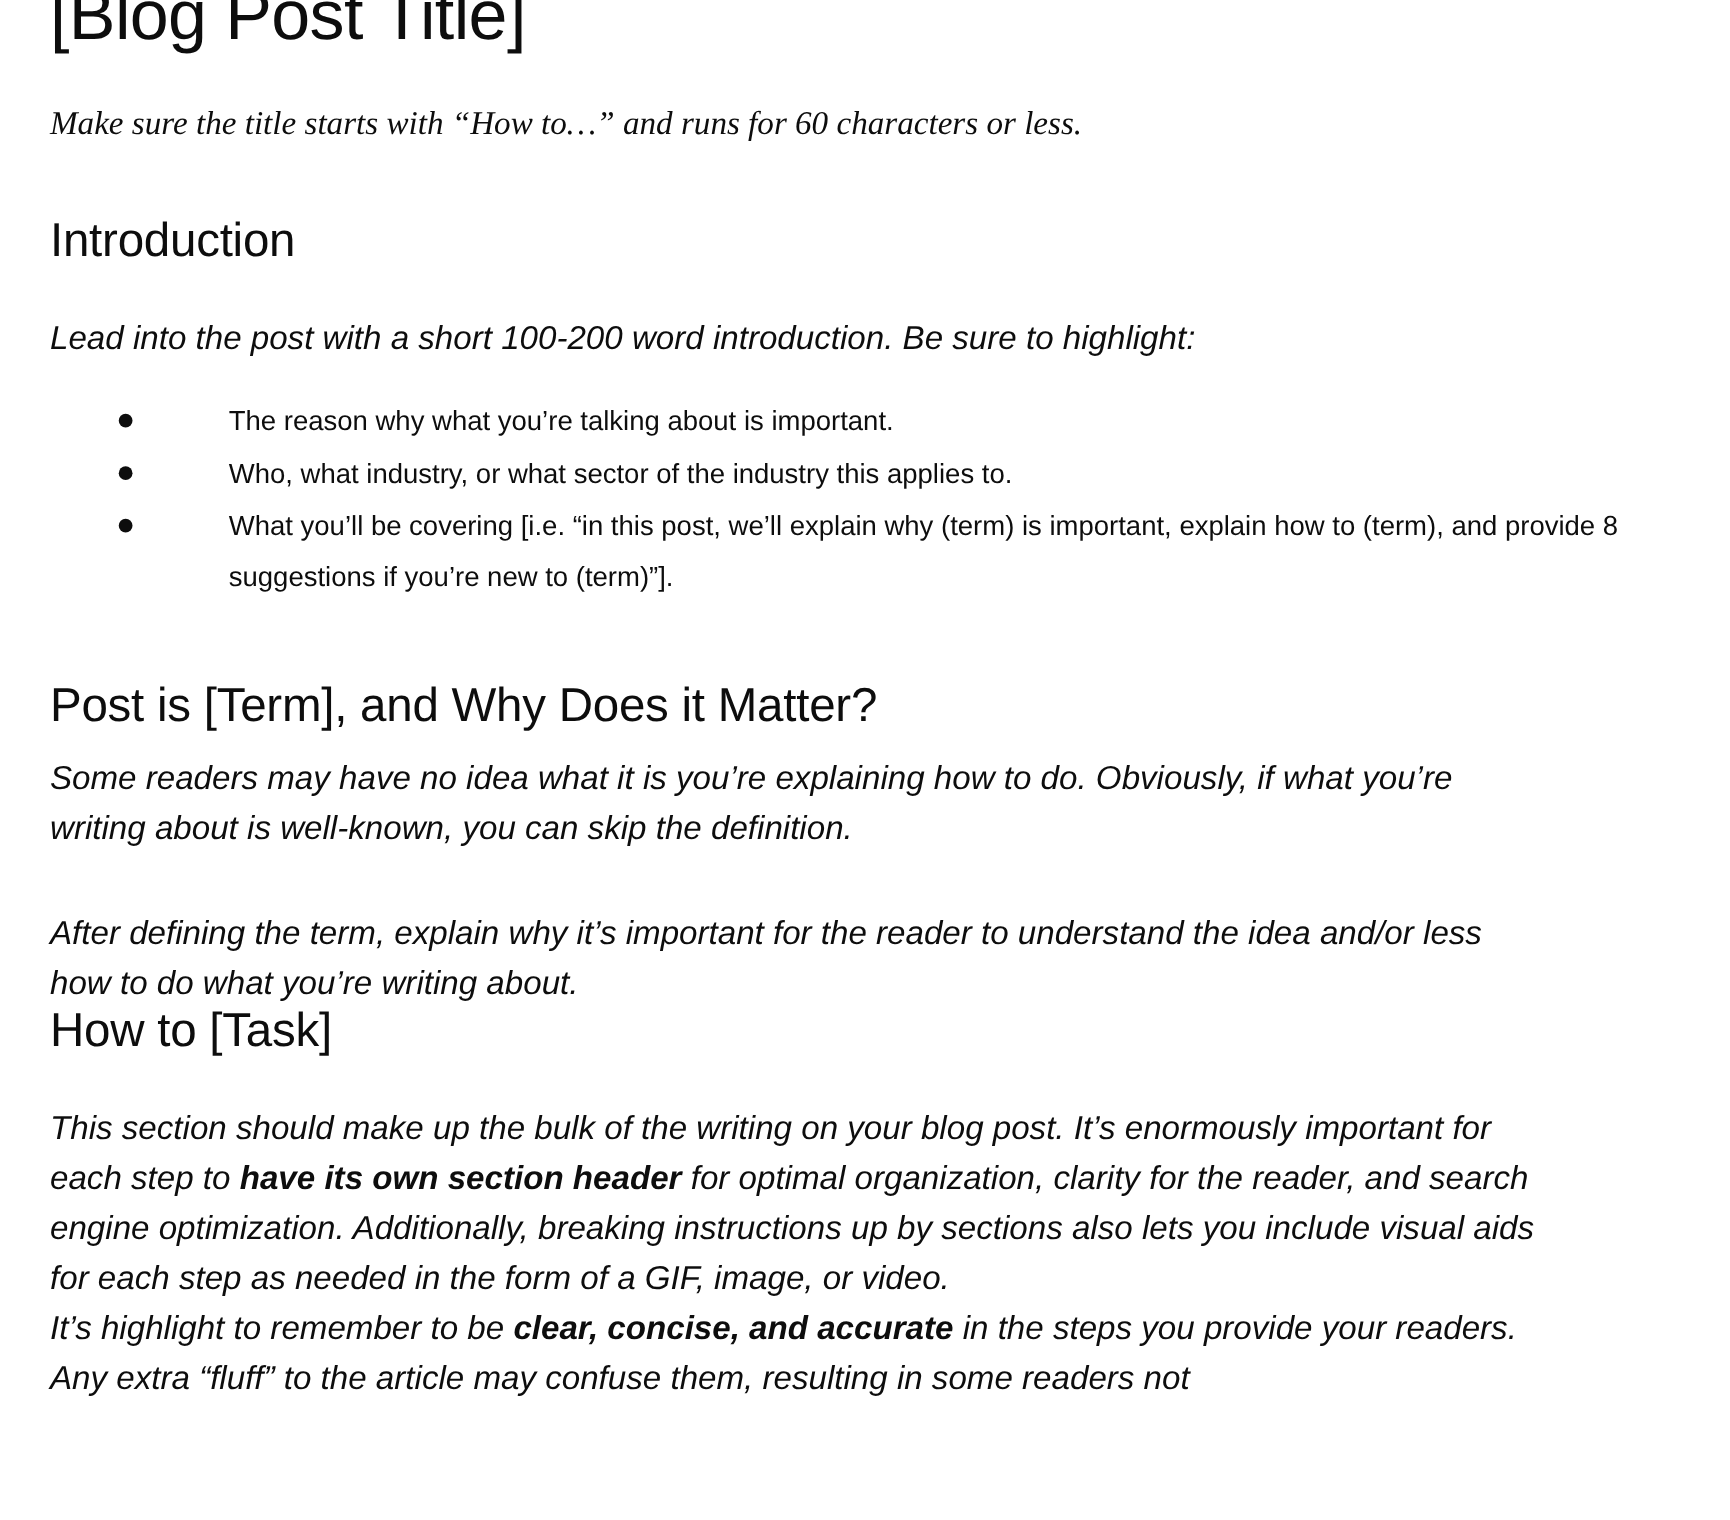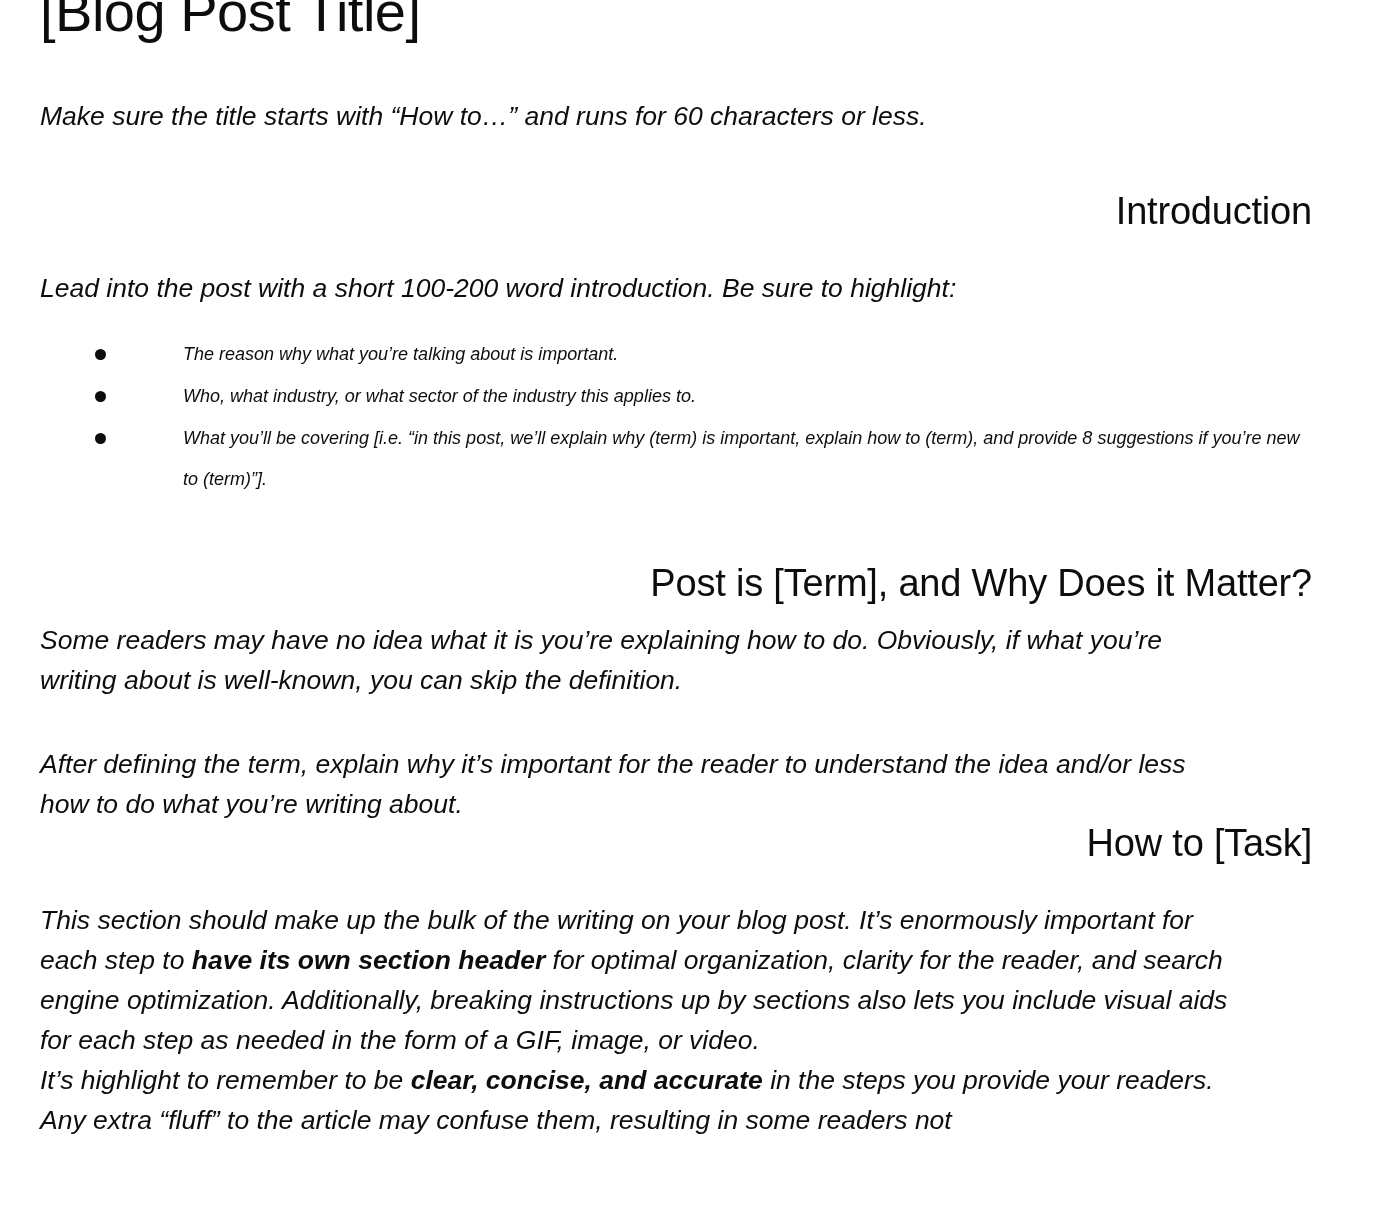--- a/index.html
+++ b/index.html
@@ -40,54 +40,52 @@
   }
 
   
   .section-heading {
     font-size: 38px;
     font-weight: 400;
     line-height: 1.05;
     letter-spacing: -0.2px;
     margin: 0;
     color: #0d0d0d;
-    text-align: right;
   }
 
   
   .body-text {
     font-size: 26.5px;
     font-style: italic;
     font-weight: 400;
     line-height: 40px;
     margin: 0;
     color: #0d0d0d;
   }
   .body-text b,
   .body-text .bold {
     font-weight: 700;
     font-style: italic;
   }
 
   
-  .subtitle-line { margin-top: 40px; }
+  .subtitle-line { margin-top: 22px; font-family: Liberation Serif, serif; }
 
   .h-intro      { margin-top: 56px; }
   .p-intro      { margin-top: 36px; }
 
   .bullet-list {
     list-style: none;
     margin: 26px 0 0 0;
     padding: 0;
   }
   .bullet-list li {
     position: relative;
     padding-left: 143px;
-    font-size: 18px;
-    font-style: italic;
+    font-size: 22px;
     line-height: 41px;
     margin: 0 0 0 0;
     color: #0d0d0d;
   }
   .bullet-list li + li { margin-top: 1px; }
   .bullet-dot {
     position: absolute;
     left: 55px;
     top: 15px;
     width: 11px;

